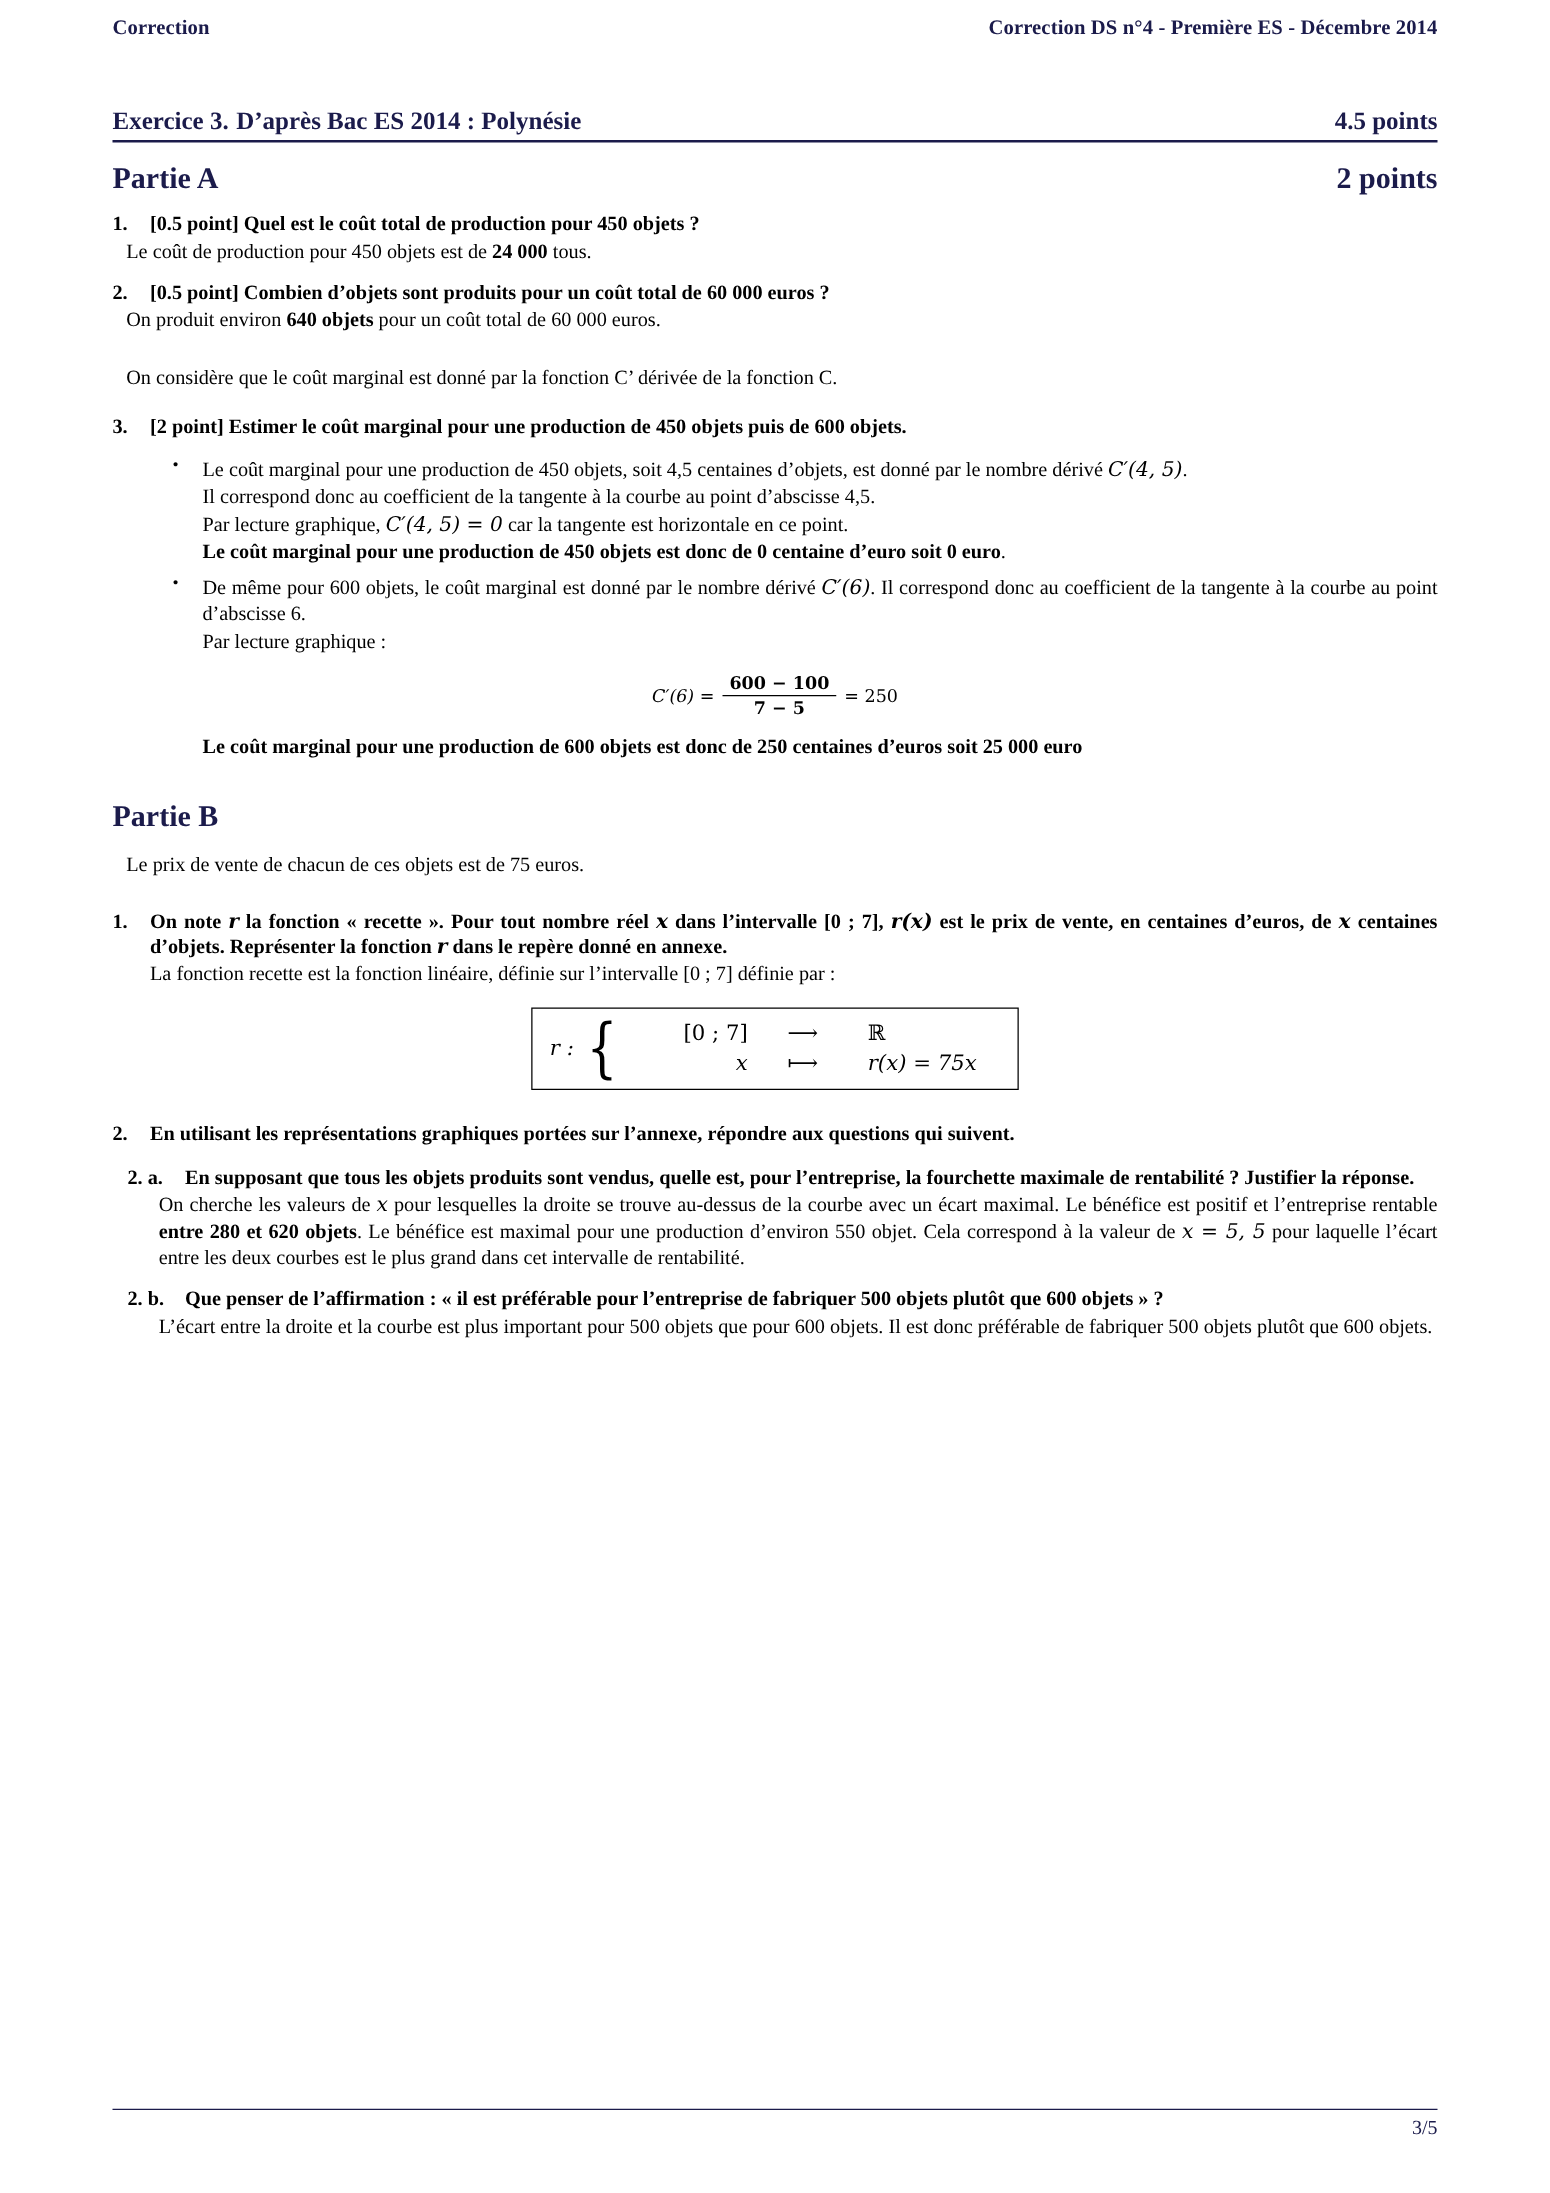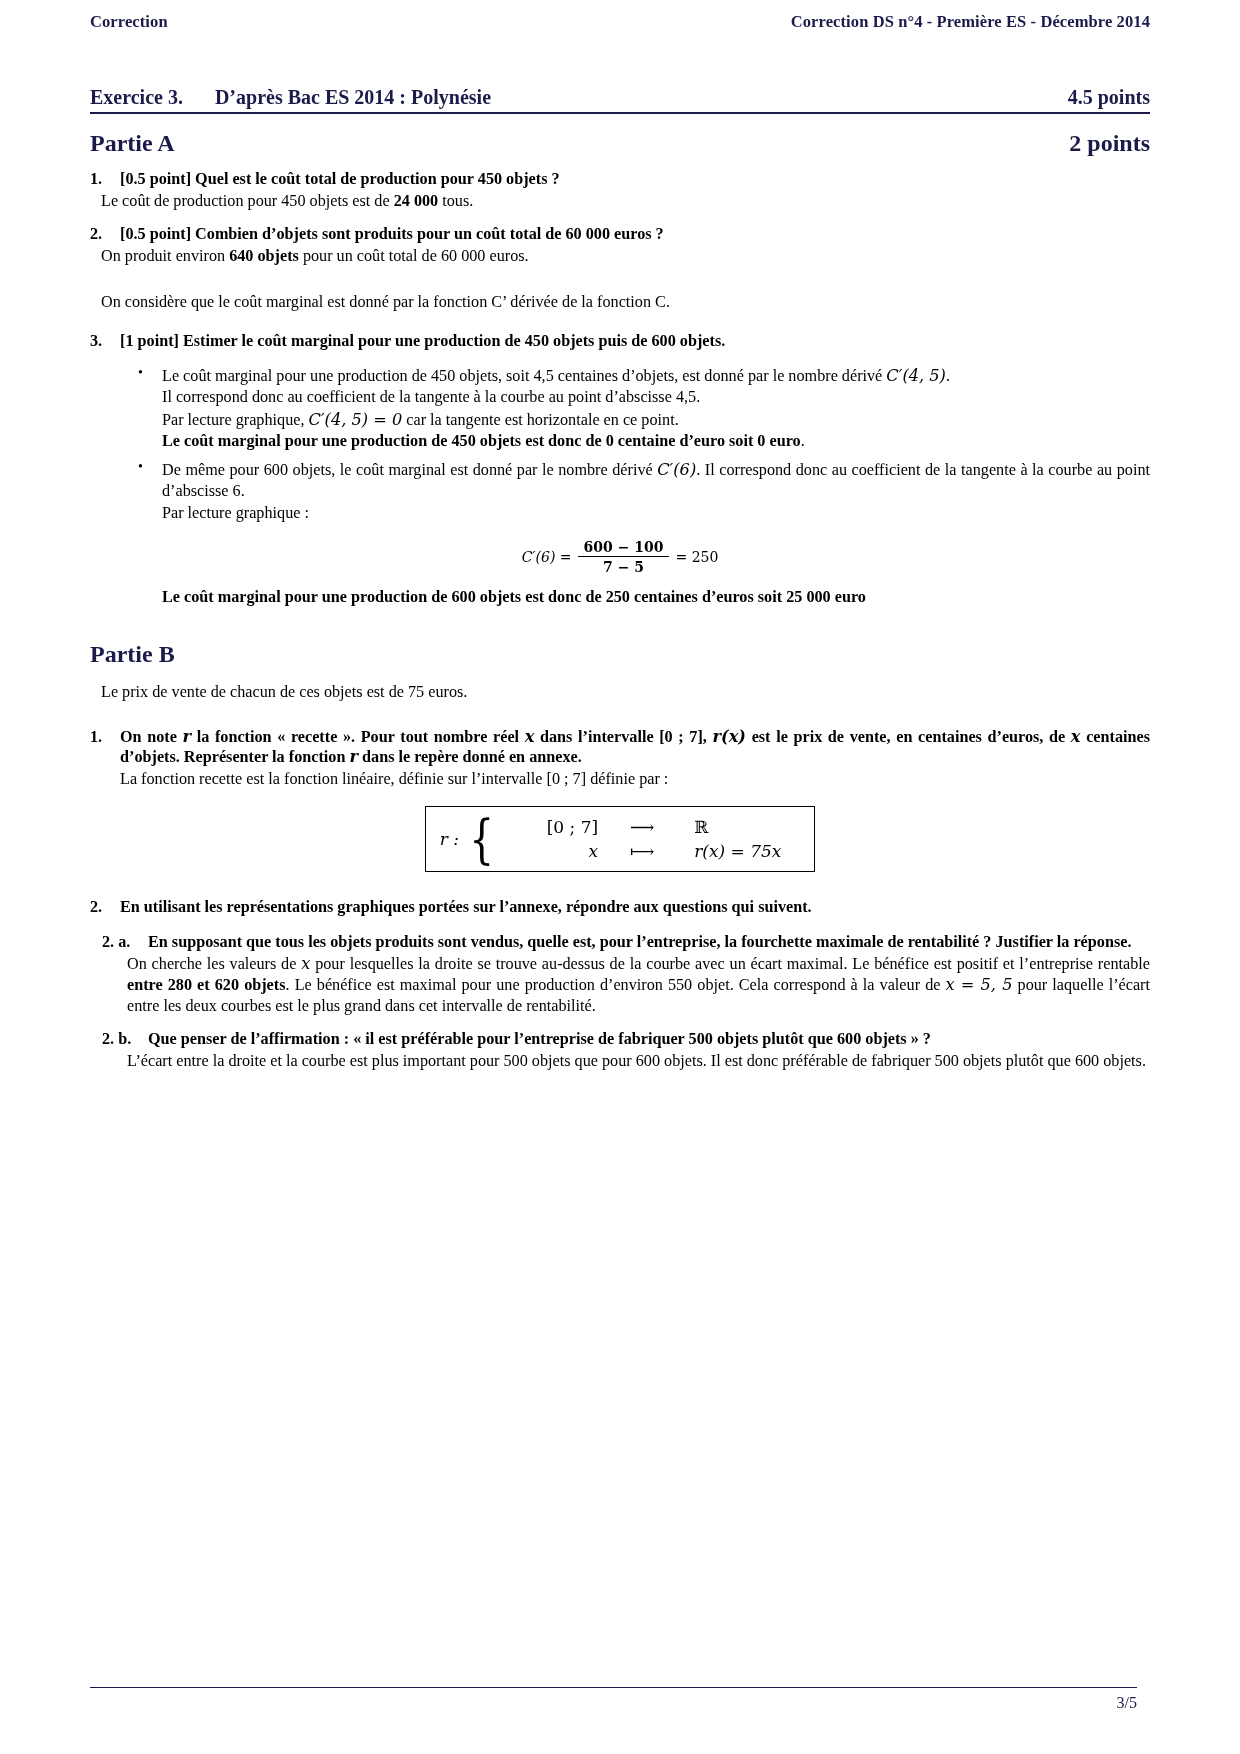--- a/index.html
+++ b/index.html
@@ -39,21 +39,21 @@
 
   
   .exo-title {
     display: flex;
     align-items: baseline;
     margin-top: 54px;
     font-weight: bold;
     font-size: 20px;
     color: #1b1b4b;
   }
-  .exo-title .num { margin-right: 32px; white-space: nowrap; }
+  .exo-title .num { margin-right: 6px; white-space: nowrap; }
   .exo-title .name { flex: 1; }
   .exo-title .pts { white-space: nowrap; }
   .rule {
     border-bottom: 2.2px solid #1b1b4b;
     margin-top: 3px;
   }
 
   
   .partie {
     display: flex;
@@ -172,21 +172,21 @@
   .fnrow { display: table-row; }
   .fncell { display: table-cell; padding: 2px 6px; text-align: center; white-space: nowrap; }
   .fncell.dom { text-align: right; min-width: 86px; }
   .fncell.arrow { min-width: 64px; }
   .fncell.cod { text-align: left; min-width: 96px; padding-left: 14px; }
 
   
   .footer {
     position: absolute;
     left: 90px;
-    right: 103px;
+    right: 90px;
     bottom: 42px;
   }
   .footer .fline { border-bottom: 1.6px solid #1b1b4b; }
   .footer .fnum {
     text-align: right;
     font-size: 16px;
     color: #1b1b4b;
     padding-top: 6px;
   }
 </style>
@@ -226,21 +226,21 @@
       <span class="qt">[0.5 point] Combien d’objets sont produits pour un coût total de 60 000 euros ?</span>
     </div>
     <div class="ans"><span>On produit environ </span><b>640 objets</b><span> pour un coût total de 60 000 euros.</span></div>
   </div>
 
   <div class="plain">On considère que le coût marginal est donné par la fonction C’ dérivée de la fonction C.</div>
 
   <div class="qblock" style="margin-top:18px;">
     <div class="q">
       <span class="qn">3.</span>
-      <span class="qt">[1 point] Estimer le coût marginal pour une production de 450 objets puis de 600 objets.</span>
+      <span class="qt">[2 point] Estimer le coût marginal pour une production de 450 objets puis de 600 objets.</span>
     </div>
 
     <ul class="bullets">
       <li>
         <span>Le coût marginal pour une production de 450 objets, soit 4,5 centaines d’objets, est donné par le nombre dérivé </span><span class="mi">C′(4, 5)</span><span>.</span><br>
         <span>Il correspond donc au coefficient de la tangente à la courbe au point d’abscisse 4,5.</span><br>
         <span>Par lecture graphique, </span><span class="mi">C′(4, 5) = 0</span><span> car la tangente est horizontale en ce point.</span><br>
         <b>Le coût marginal pour une production de 450 objets est donc de 0 centaine d’euro soit 0 euro</b><span>.</span>
       </li>
       <li>

